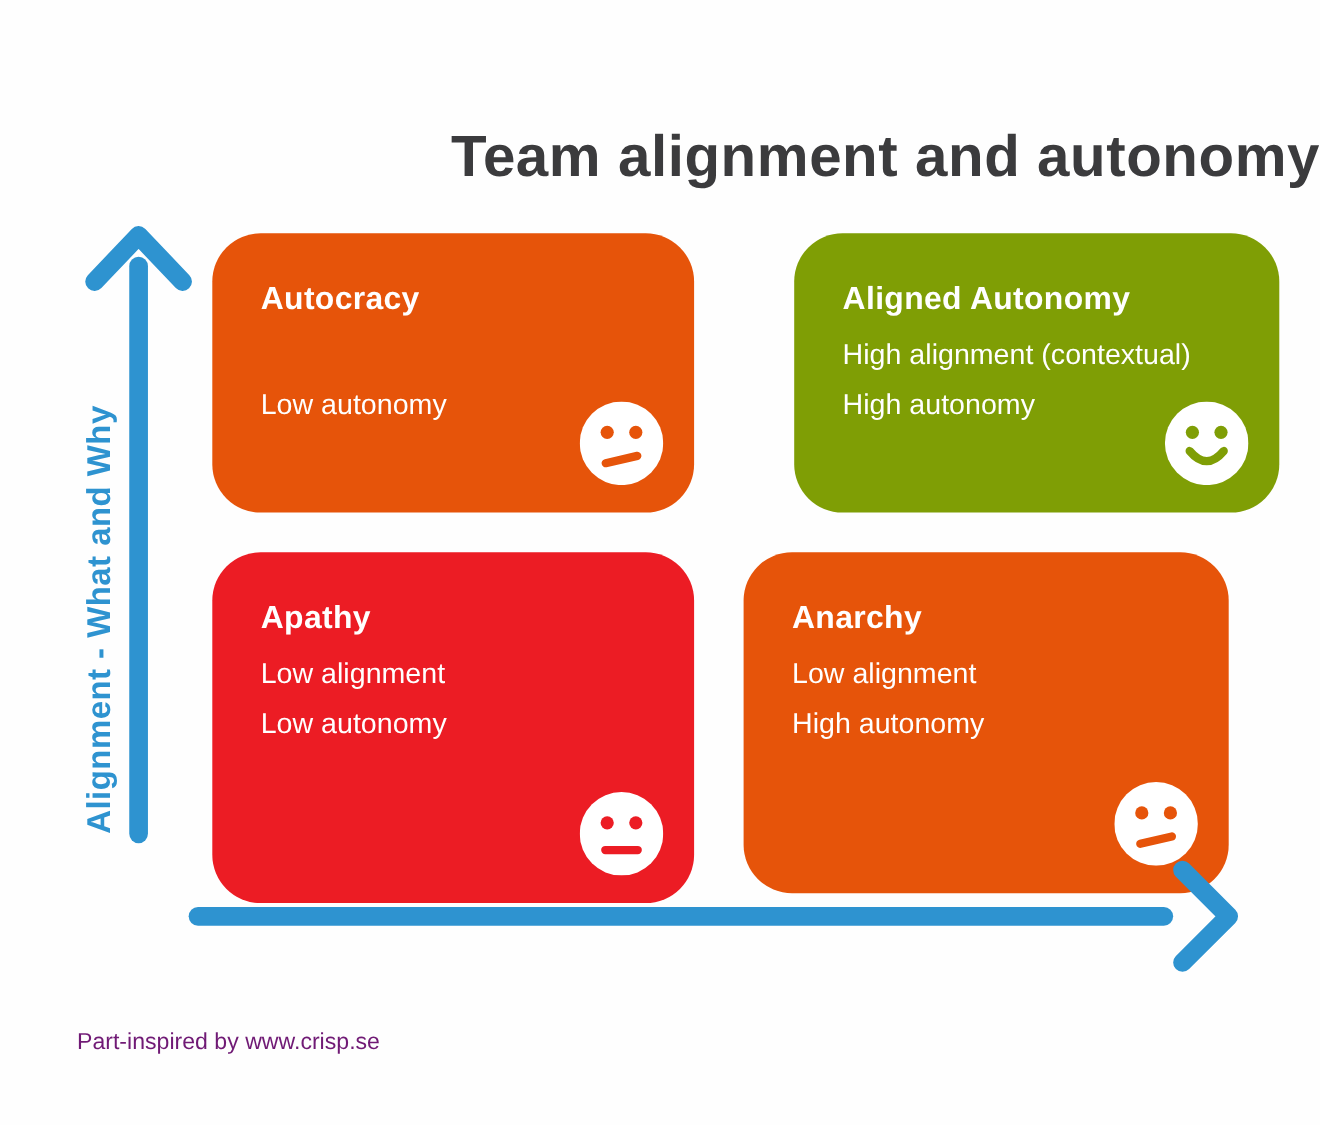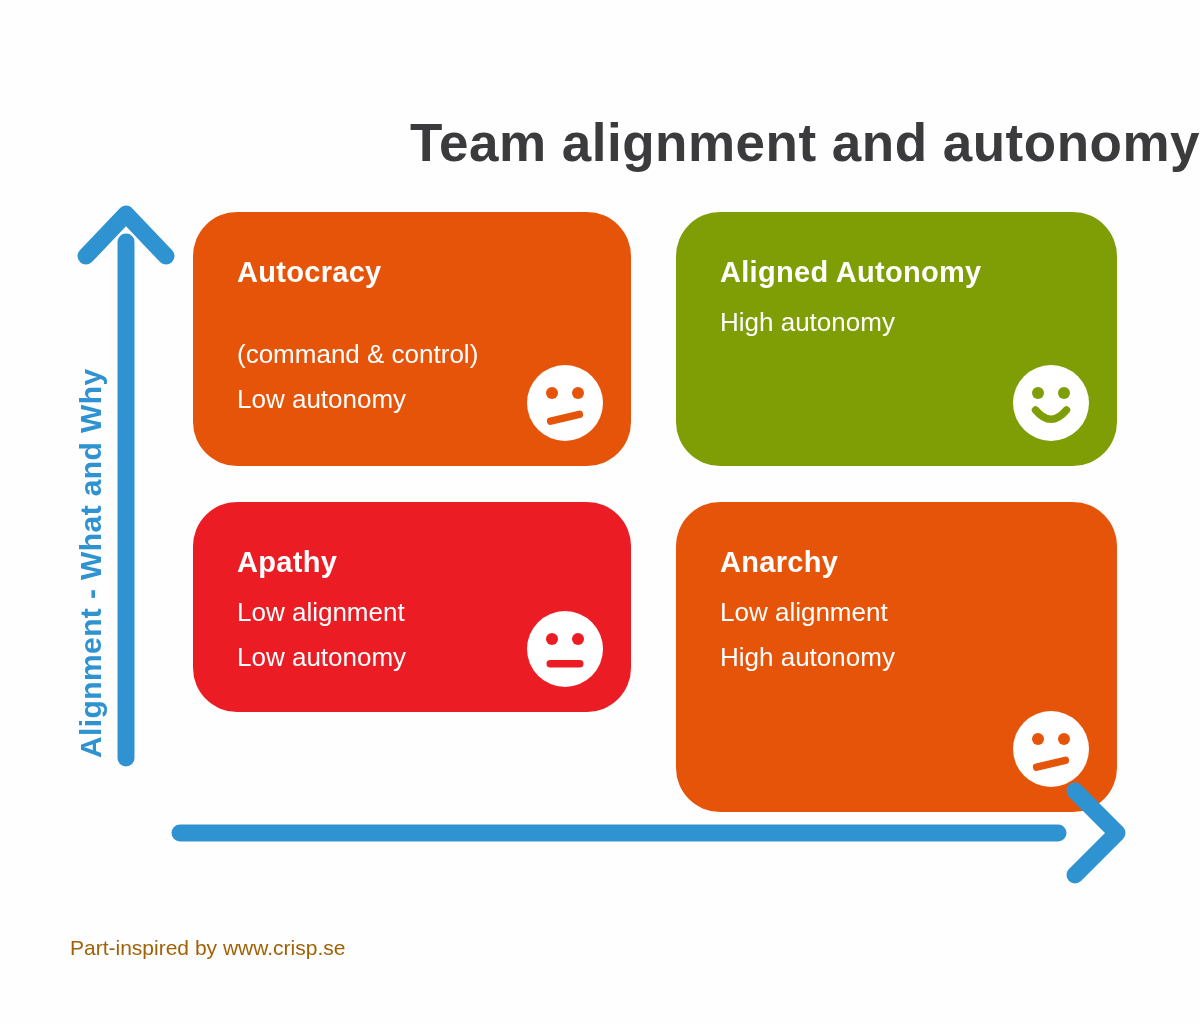--- a/index.html
+++ b/index.html
@@ -23,25 +23,25 @@
     color: #3B3B3D;
   }
   .card {
     position: absolute;
     border-radius: 44px;
     color: #FFFFFF;
     padding: 44px 40px 0 44px;
     box-sizing: border-box;
   }
   .card-orange { background: #E6540A; }
-  .card-green  { background: #7F9E05; }
+  .card-green  { background: #7F9E05; margin-left: 46px; }
   .card-red    { background: #EC1C24; }
   .pos-tl { left: 193px; top: 212px; width: 438px; height: 254px; }
   .pos-tr { left: 676px; top: 212px; width: 441px; height: 254px; }
-  .pos-bl { left: 193px; top: 502px; width: 438px; height: 210px; }
+  .pos-bl { left: 193px; top: 502px; width: 438px; height: 319px; }
   .pos-br { left: 676px; top: 502px; width: 441px; height: 310px; }
   .card-title {
     font-size: 29px;
     font-weight: bold;
     letter-spacing: 0.3px;
     margin: 0 0 17px 0;
   }
   .para {
     margin: 0 0 13px 0;
     font-size: 26px;
@@ -75,55 +75,57 @@
     top: 758px;
     transform: rotate(-90deg);
     transform-origin: 0 0;
   }
   .x-axis-label { left: 176px; top: 852px; }
   .footer-note {
     position: absolute;
     left: 70px;
     top: 936px;
     font-size: 21px;
-    color: #a16207;
+    color: #701a75;
   }
 </style>
 </head>
 <body>
 
 <div class="canvas">
 
   <h1 class="page-title">Team alignment and autonomy</h1>
 
   <svg class="axis-svg y-axis-svg" viewBox="0 0 140 580" aria-hidden="true">
     <line x1="66" y1="44" x2="66" y2="560" stroke="#2E93D0" stroke-width="17" stroke-linecap="round"></line>
     <polyline points="26,58 66,16 106,58" fill="none" stroke="#2E93D0" stroke-width="17" stroke-linecap="round" stroke-linejoin="round"></polyline>
   </svg>
   <div class="axis-label y-axis-label">Alignment - What and Why</div>
 
   <div class="card card-orange pos-tl">
     <div class="card-title">Autocracy</div>
     <p class="para">
       <br>
-      <span>(command &amp; control)</span>
     </p>
     <p class="para">
       <span>Low autonomy</span>
     </p>
     <svg class="face face-orange" viewBox="0 0 76 76" aria-hidden="true">
       <circle cx="38" cy="38" r="38" fill="#FFFFFF"></circle>
       <circle cx="25" cy="28" r="6" fill="currentColor"></circle>
       <circle cx="51" cy="28" r="6" fill="currentColor"></circle>
       <rect x="19.5" y="49" width="37" height="7.5" rx="3.75" fill="currentColor" transform="rotate(-13 38 52.75)"></rect>
     </svg>
   </div>
 
   <div class="card card-green pos-tr">
     <div class="card-title">Aligned Autonomy</div>
+    <p class="para">
+      <span>High alignment (contextual)</span>
+    </p>
     <p class="para">
       <span>High autonomy</span>
     </p>
     <svg class="face face-green" viewBox="0 0 76 76" aria-hidden="true">
       <circle cx="38" cy="38" r="38" fill="#FFFFFF"></circle>
       <circle cx="25" cy="28" r="6" fill="currentColor"></circle>
       <circle cx="51" cy="28" r="6" fill="currentColor"></circle>
       <path d="M22.5 45 Q38 63.5 53.5 45" fill="none" stroke="currentColor" stroke-width="7.5" stroke-linecap="round"></path>
     </svg>
   </div>

